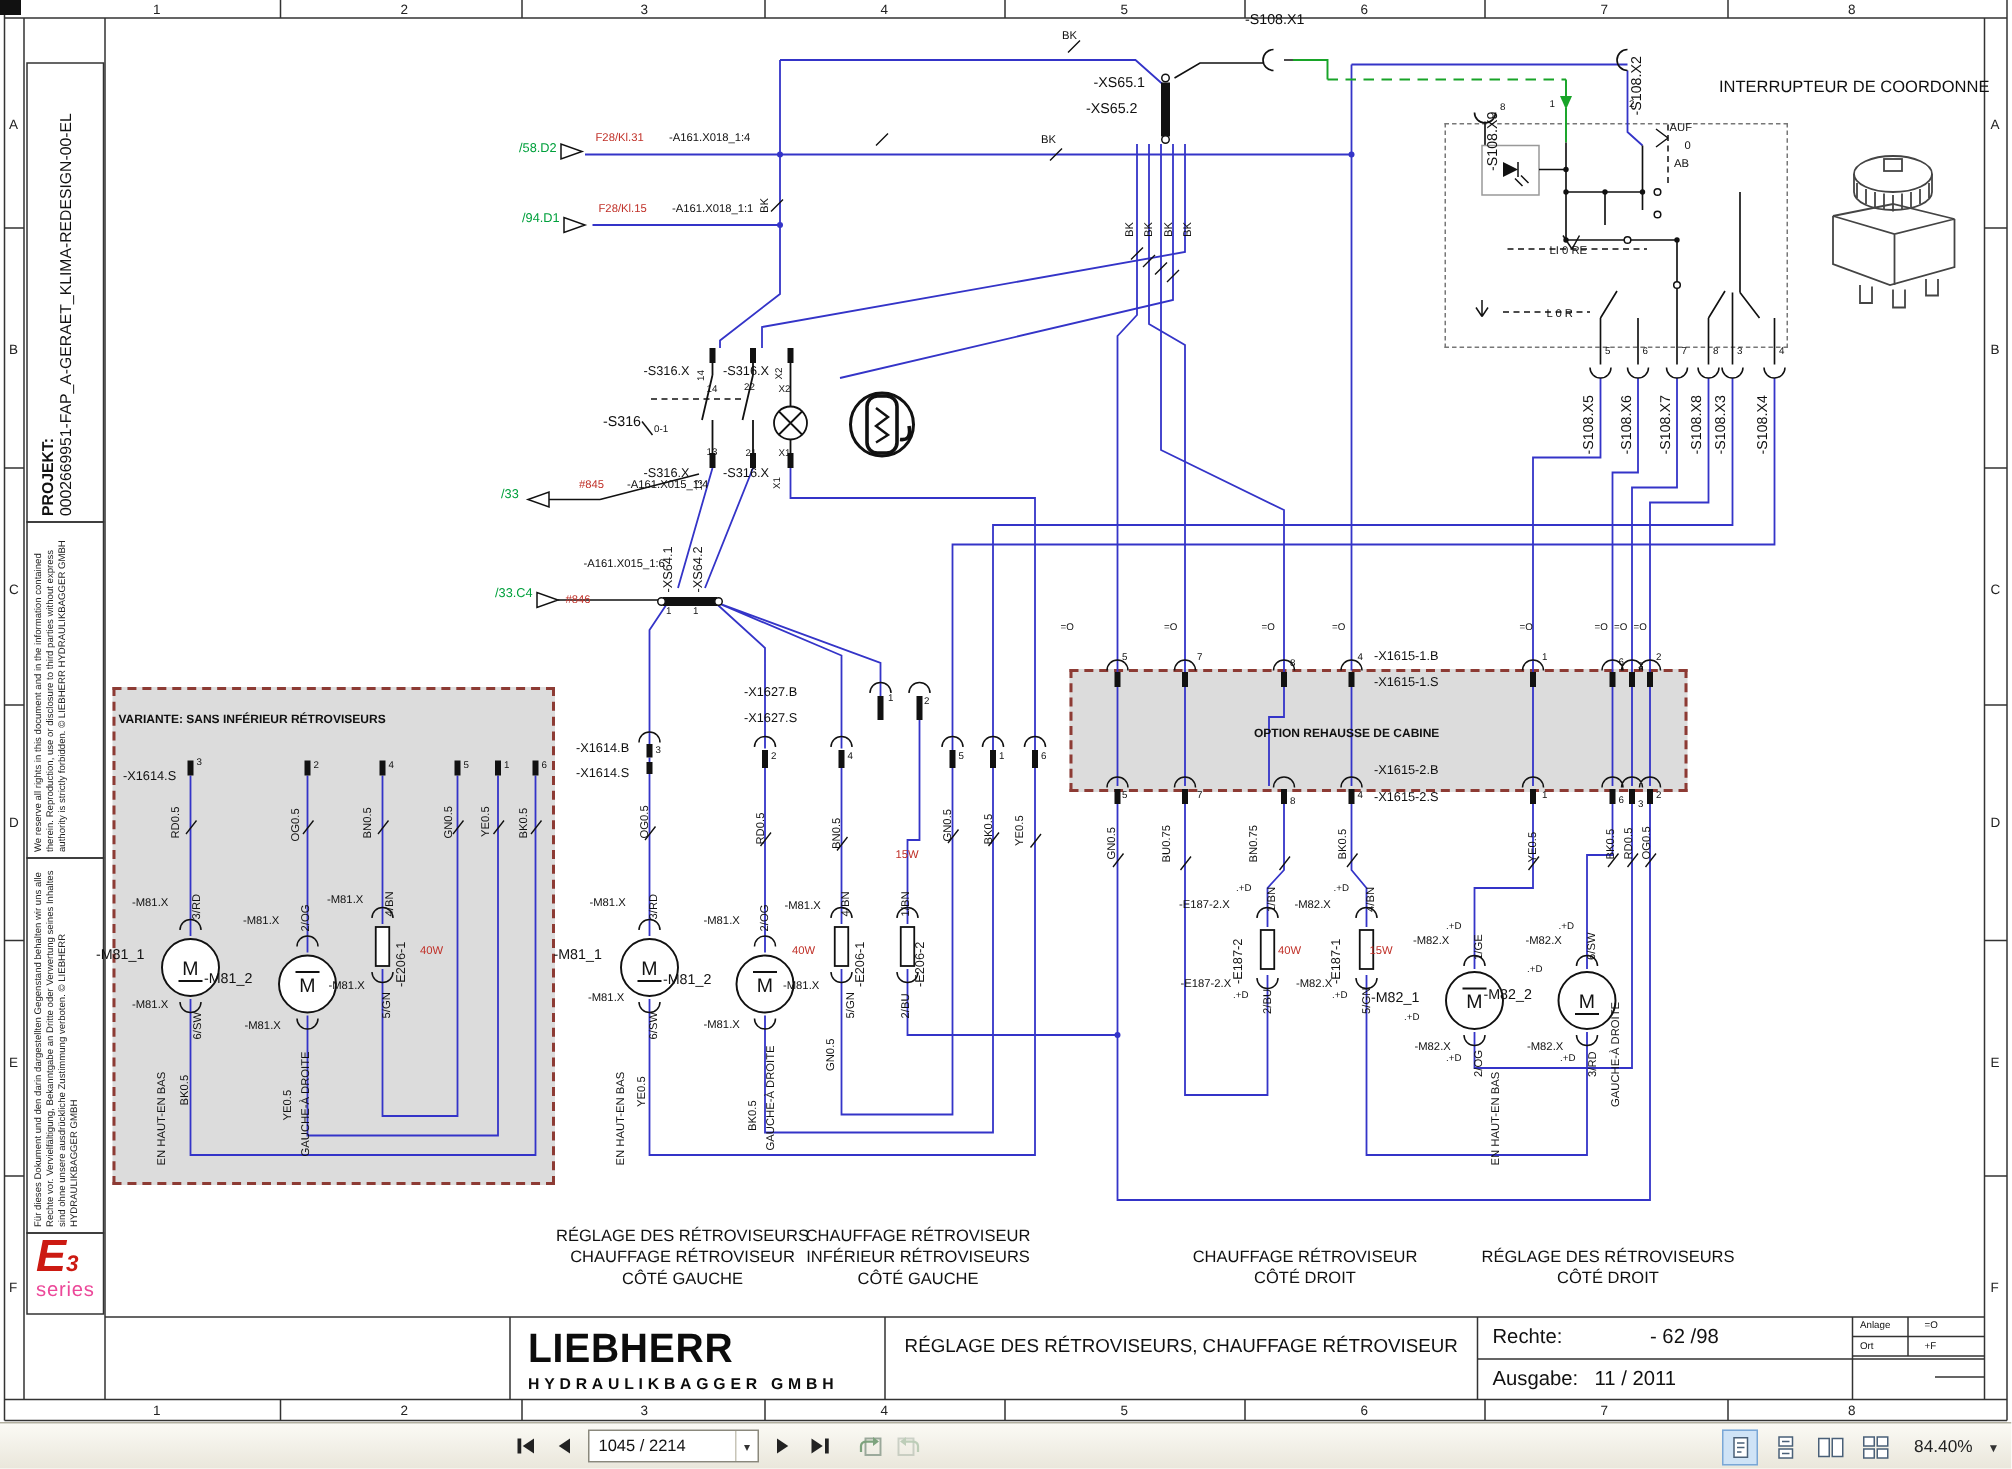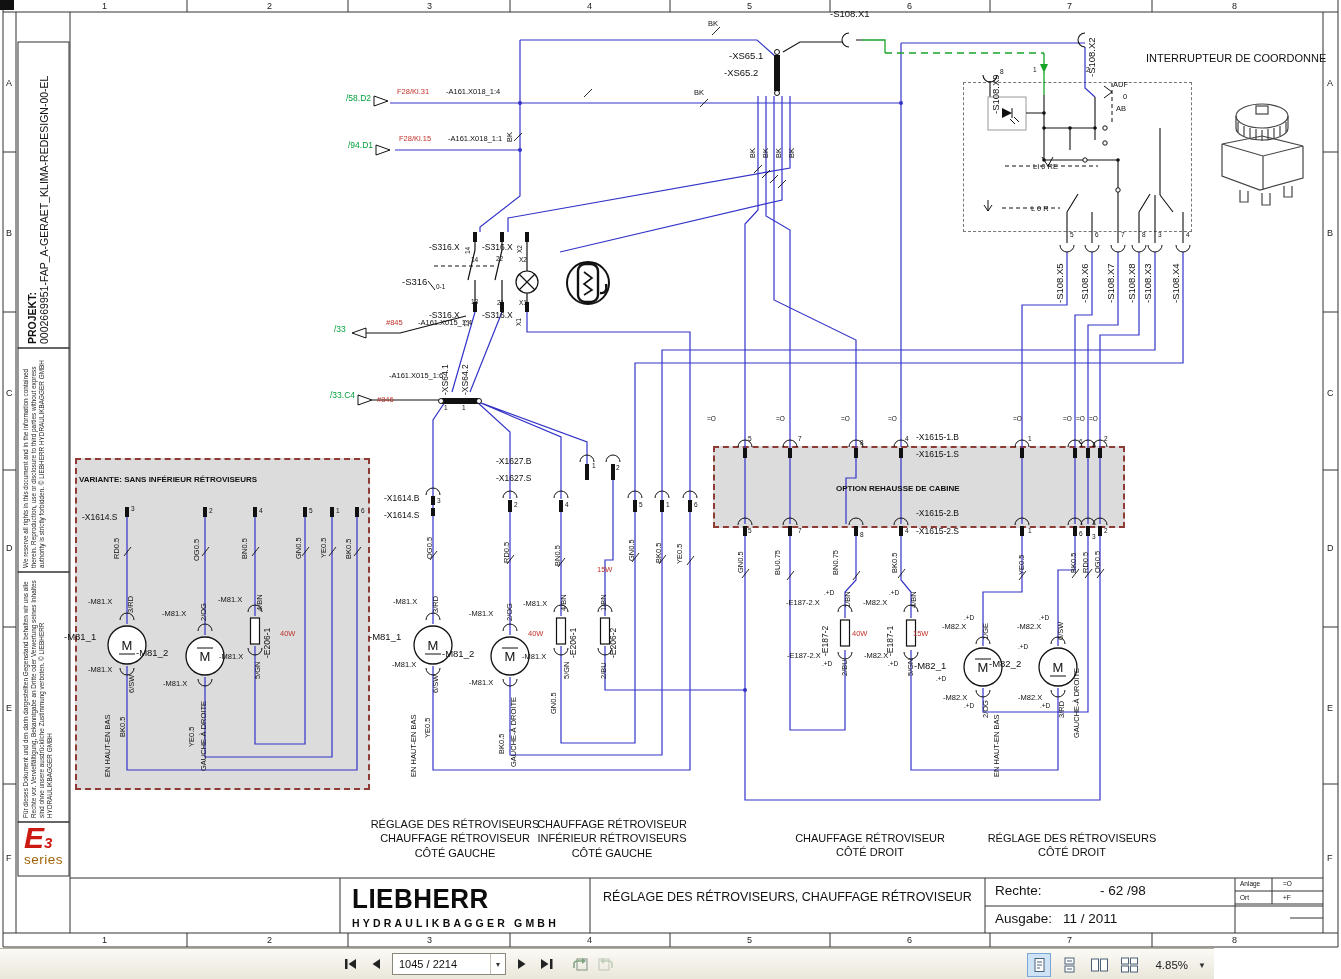--- a/index.html
+++ b/index.html
@@ -12,37 +12,37 @@
   .n{font-size:9.5px;}
   .rd{color:#c03028;} .gn{color:#00a03c;}
   .grayboxes div{position:absolute;background:#dcdcdc;border:2px dashed #8d3b34;z-index:1;}
   #wires{position:absolute;left:0;top:0;z-index:3;}
   .rulN{position:absolute;font-size:9px;color:#222;z-index:6;}
   .rulL{position:absolute;font-size:9px;color:#222;z-index:6;}
   .vtext{position:absolute;transform-origin:0 0;transform:rotate(-90deg);z-index:6;}
   .legal{font-size:6.4px;line-height:1.25;color:#222;}
   .cap{position:absolute;width:240px;text-align:center;font-size:11px;line-height:1.3;color:#111;z-index:6;}
   .tb{position:absolute;z-index:6;color:#111;}
-  #toolbar{position:absolute;left:0;top:948px;width:1214px;height:31px;
+  #toolbar{position:absolute;left:0;top:948px;width:1341px;height:31px;
     background:linear-gradient(#fbfaf5,#e9e6da);border-top:1px solid #b2af9f;z-index:10;}
   .navwrap{position:absolute;left:342px;top:4px;display:flex;align-items:center;gap:7px;}
   .rightwrap{position:absolute;right:8px;top:4px;display:flex;align-items:center;gap:6px;}
   .tbtn{width:18px;height:20px;display:flex;align-items:center;justify-content:center;cursor:pointer;}
   .combo{width:112px;height:20px;background:#fff;border:1px solid #8a887c;display:flex;align-items:center;font-size:11px;color:#111;cursor:pointer;}
   .combo .val{flex:1;padding-left:6px;}
   .combo .car{width:14px;height:100%;display:flex;align-items:center;justify-content:center;border-left:1px solid #c8c5b8;font-size:8px;color:#333;}
   .lay{width:22px;height:22px;display:flex;align-items:center;justify-content:center;border:1px solid transparent;cursor:pointer;}
   .lay.active{background:#cfe3f6;border:1px solid #7aa7d6;}
   .zoomtxt{font-size:11.5px;color:#222;margin-left:8px;}
   .caret{font-size:8px;color:#333;margin-left:4px;cursor:pointer;}
   #blackcorner{position:absolute;left:0;top:0;width:14px;height:10px;background:#111;z-index:8;}
   .e3{position:absolute;z-index:6;}
   .e3 .big{color:#cc1a12;font-weight:bold;font-size:30px;font-style:italic;line-height:.8;}
   .e3 .sup{color:#cc1a12;font-weight:bold;font-size:15px;font-style:italic;}
-  .e3 .ser{color:#a16207;font-size:13.5px;letter-spacing:.5px;}
+  .e3 .ser{color:#ec4899;font-size:13.5px;letter-spacing:.5px;}
   .brand{font-weight:bold;font-size:26px;letter-spacing:.5px;color:#0c0c0c;transform:scaleY(1.05);transform-origin:0 0;}
   .brandsub{font-weight:bold;font-size:10.5px;letter-spacing:3.2px;color:#0c0c0c;}
 </style>
 </head>
 <body>
 
 <div id="stage">
 <div id="blackcorner"></div>
 
 <span class="rulN" style="left:102px;top:1px">1</span>
@@ -591,18 +591,18 @@
           </svg>
     </div>
     <div class="lay">
       <svg width="19" height="16">
             <rect x="1.5" y="1" width="7" height="6" fill="#fff" stroke="#4a6078"></rect>
             <rect x="10.5" y="1" width="7" height="6" fill="#fff" stroke="#4a6078"></rect>
             <rect x="1.5" y="9" width="7" height="6" fill="#fff" stroke="#4a6078"></rect>
             <rect x="10.5" y="9" width="7" height="6" fill="#fff" stroke="#4a6078"></rect>
           </svg>
     </div>
-    <span class="zoomtxt">4.85%</span>
+    <span class="zoomtxt">84.40%</span>
     <span class="caret">▼</span>
   </div>
 </div>
 
 </div>
 
 </body></html>

